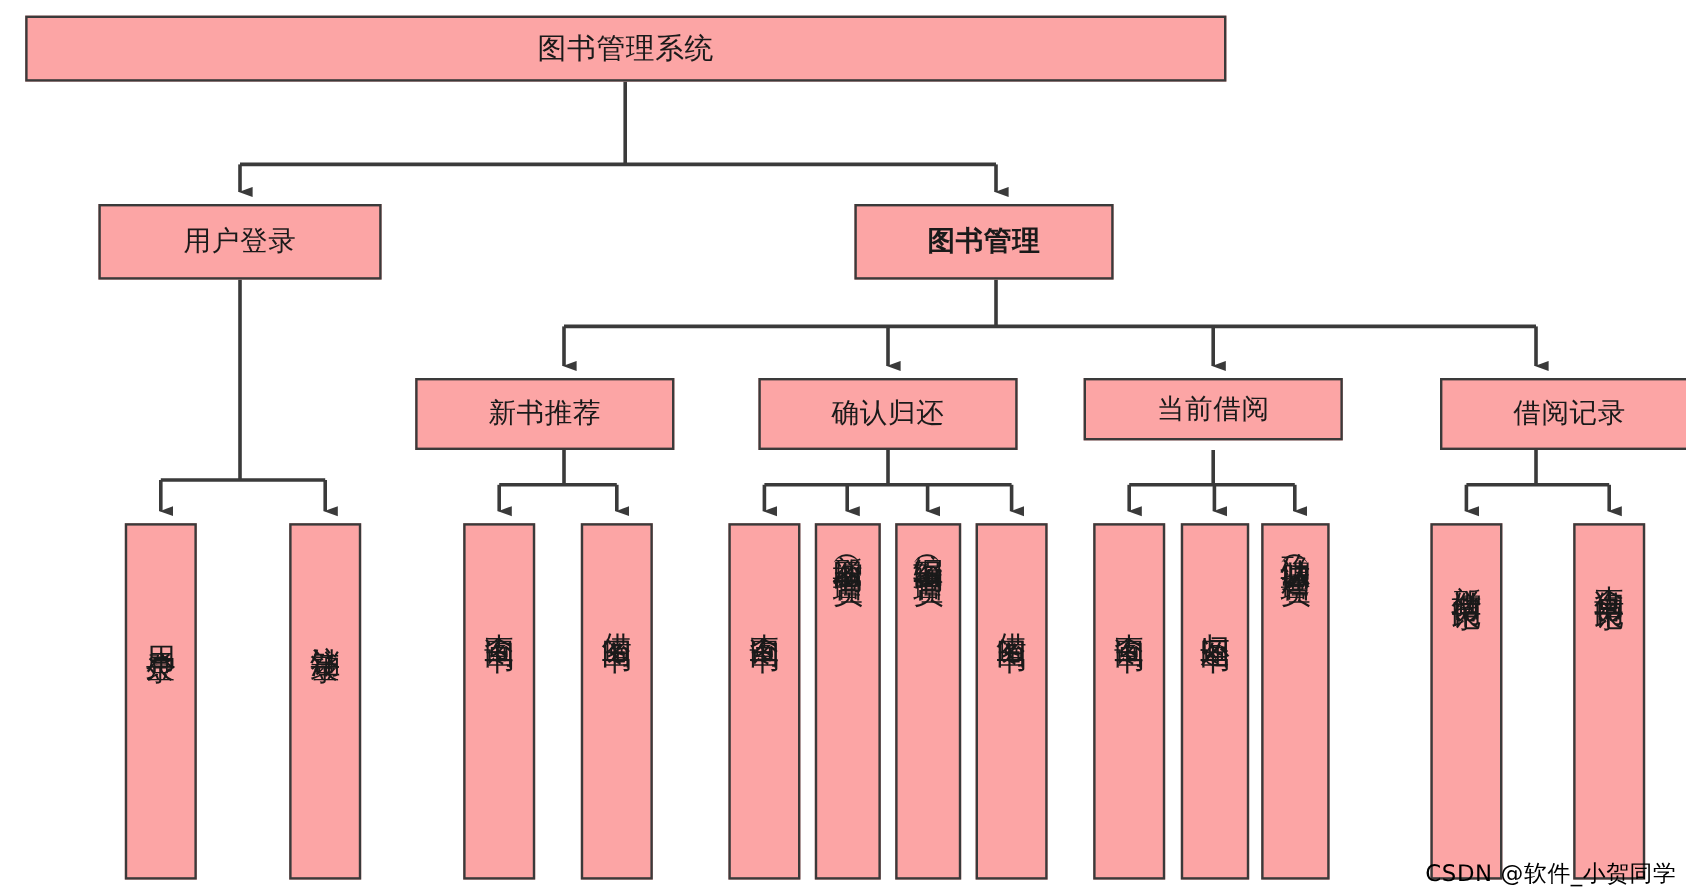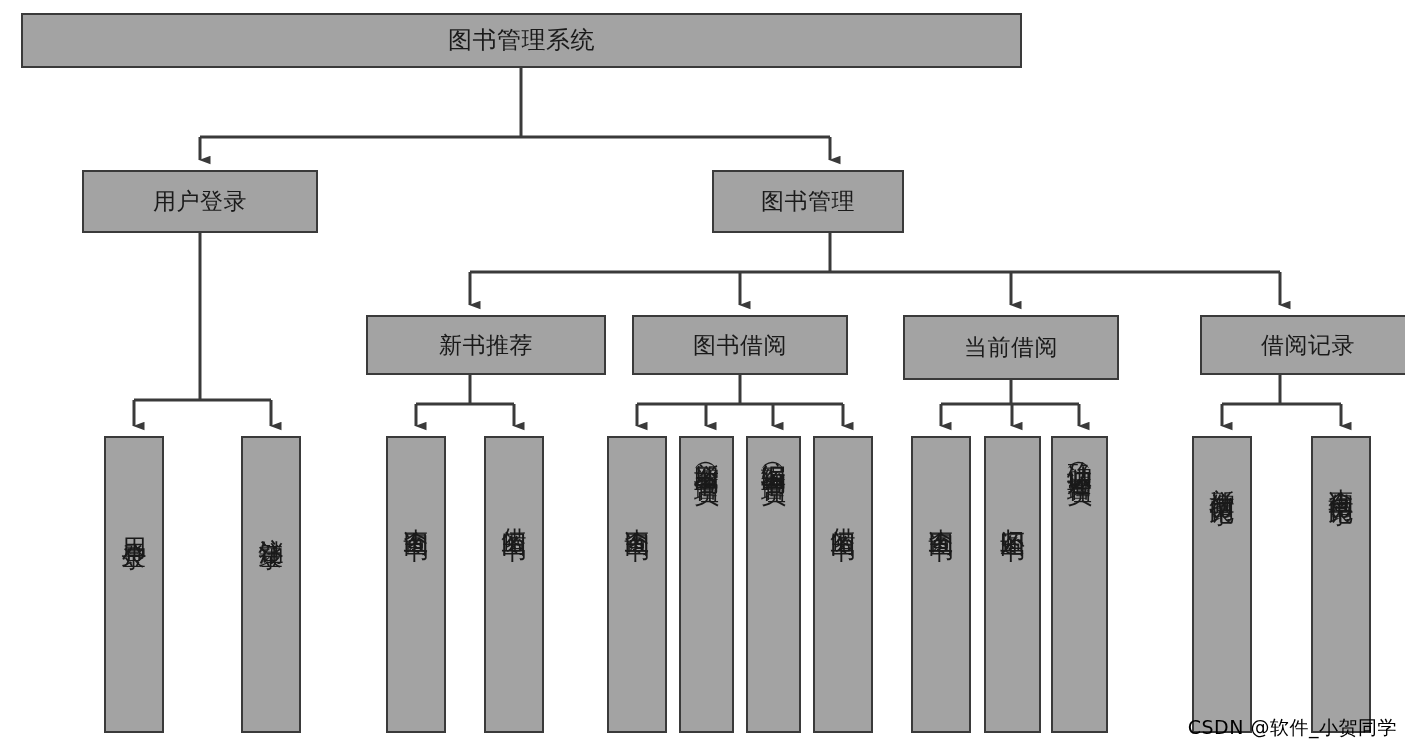--- a/index.html
+++ b/index.html
@@ -23,21 +23,21 @@
     position: absolute;
     left: 0;
     top: 0;
     width: 1405px;
     height: 747px;
     overflow: visible;
   }
   .node {
     position: absolute;
     box-sizing: border-box;
-    background: #a3a3a3;
+    background: #fca5a5;
     border: 2px solid #3a3a3a;
     display: flex;
     align-items: center;
     justify-content: center;
     z-index: 3;
   }
   .node .label {
     color: #1a1a1a;
     font-family: "DejaVu Sans", "Liberation Sans", sans-serif;
     line-height: 1.08;
@@ -129,31 +129,31 @@
     </g>
   </svg>
 
   <div class="node root h" style="left:21px; top:13px; width:1001px; height:55px;">
     <span class="label">图书管理系统</span>
   </div>
 
   <div class="node h" style="left:82px; top:170px; width:236px; height:63px;">
     <span class="label">用户登录</span>
   </div>
-  <div class="node h" style="left:712px; top:170px; width:192px; height:63px;">
+  <div class="node h" style="left:712px; top:170px; width:216px; height:63px;font-weight:bold;">
     <span class="label">图书管理</span>
   </div>
 
-  <div class="node h" style="left:366px; top:315px; width:240px; height:60px;">
+  <div class="node h" style="left:346px; top:315px; width:216px; height:60px;">
     <span class="label">新书推荐</span>
   </div>
   <div class="node h" style="left:632px; top:315px; width:216px; height:60px;">
-    <span class="label">图书借阅</span>
-  </div>
-  <div class="node h" style="left:903px; top:315px; width:216px; height:65px;">
+    <span class="label">确认归还</span>
+  </div>
+  <div class="node h" style="left:903px; top:315px; width:216px; height:52px;">
     <span class="label">当前借阅</span>
   </div>
   <div class="node h" style="left:1172px; top:315px; width:216px; height:60px;margin-left:28px;">
     <span class="label">借阅记录</span>
   </div>
 
   <div class="node v" style="left:104px; top:436px; width:60px; height:297px; padding-top:80px;">
     <span class="label">用户登录</span>
   </div>
   <div class="node v" style="left:241px; top:436px; width:60px; height:297px; padding-top:80px;">

